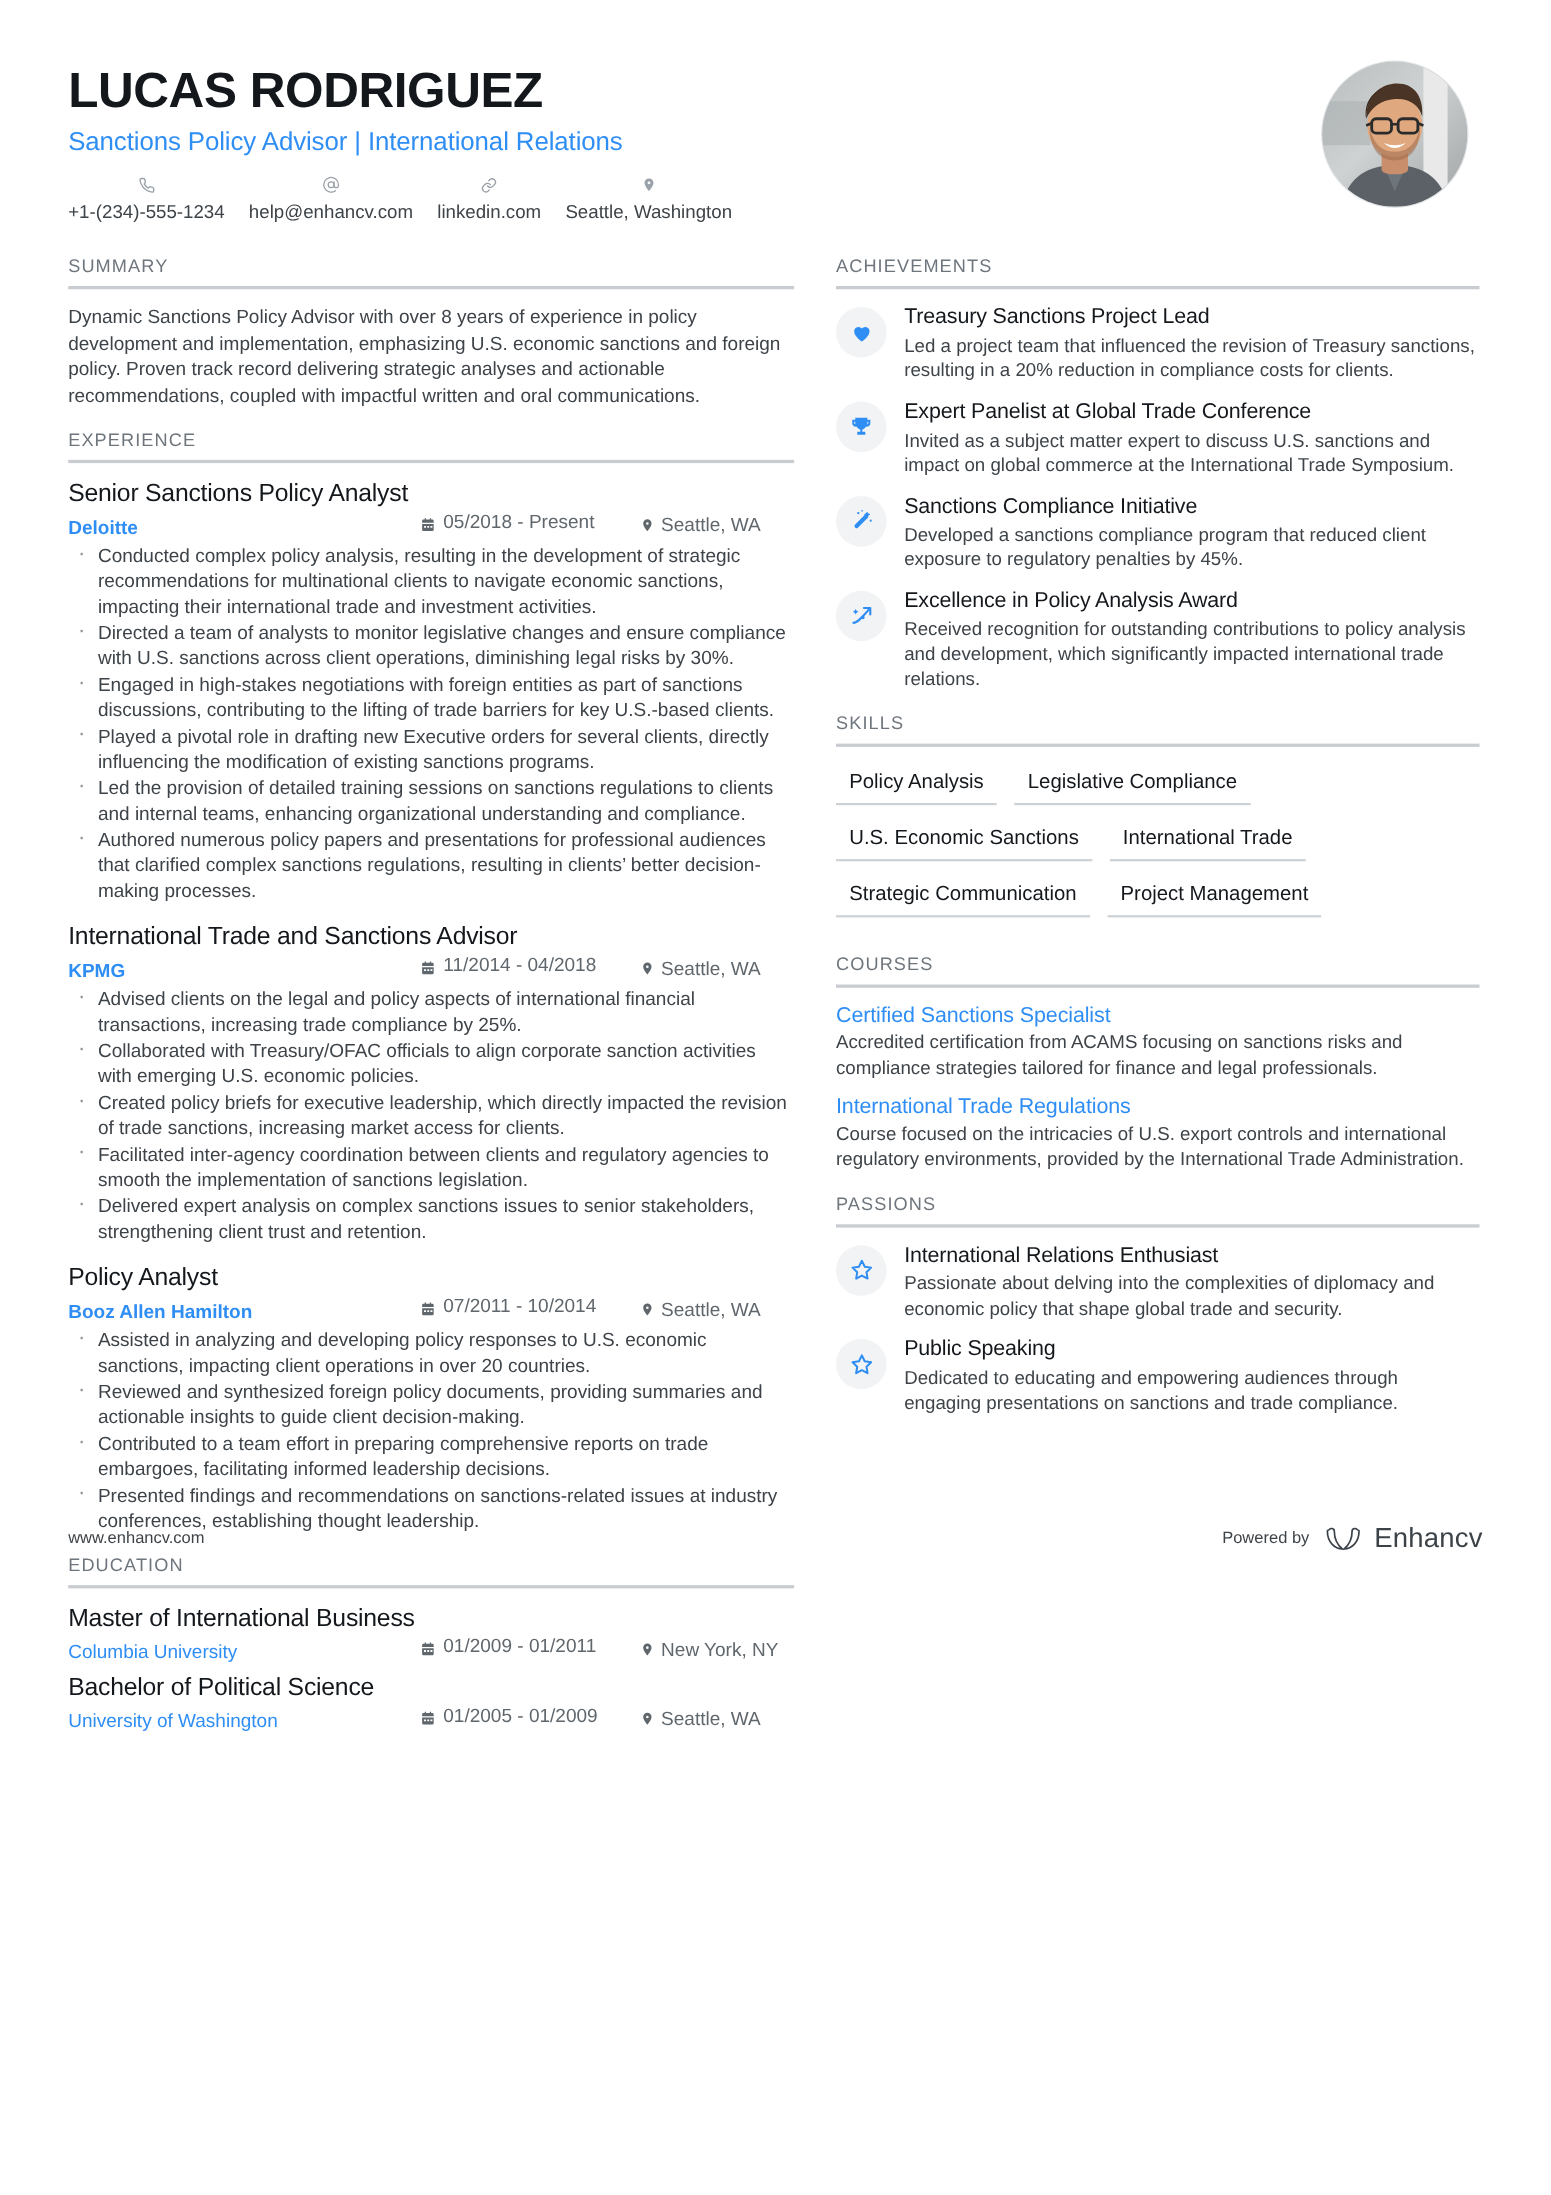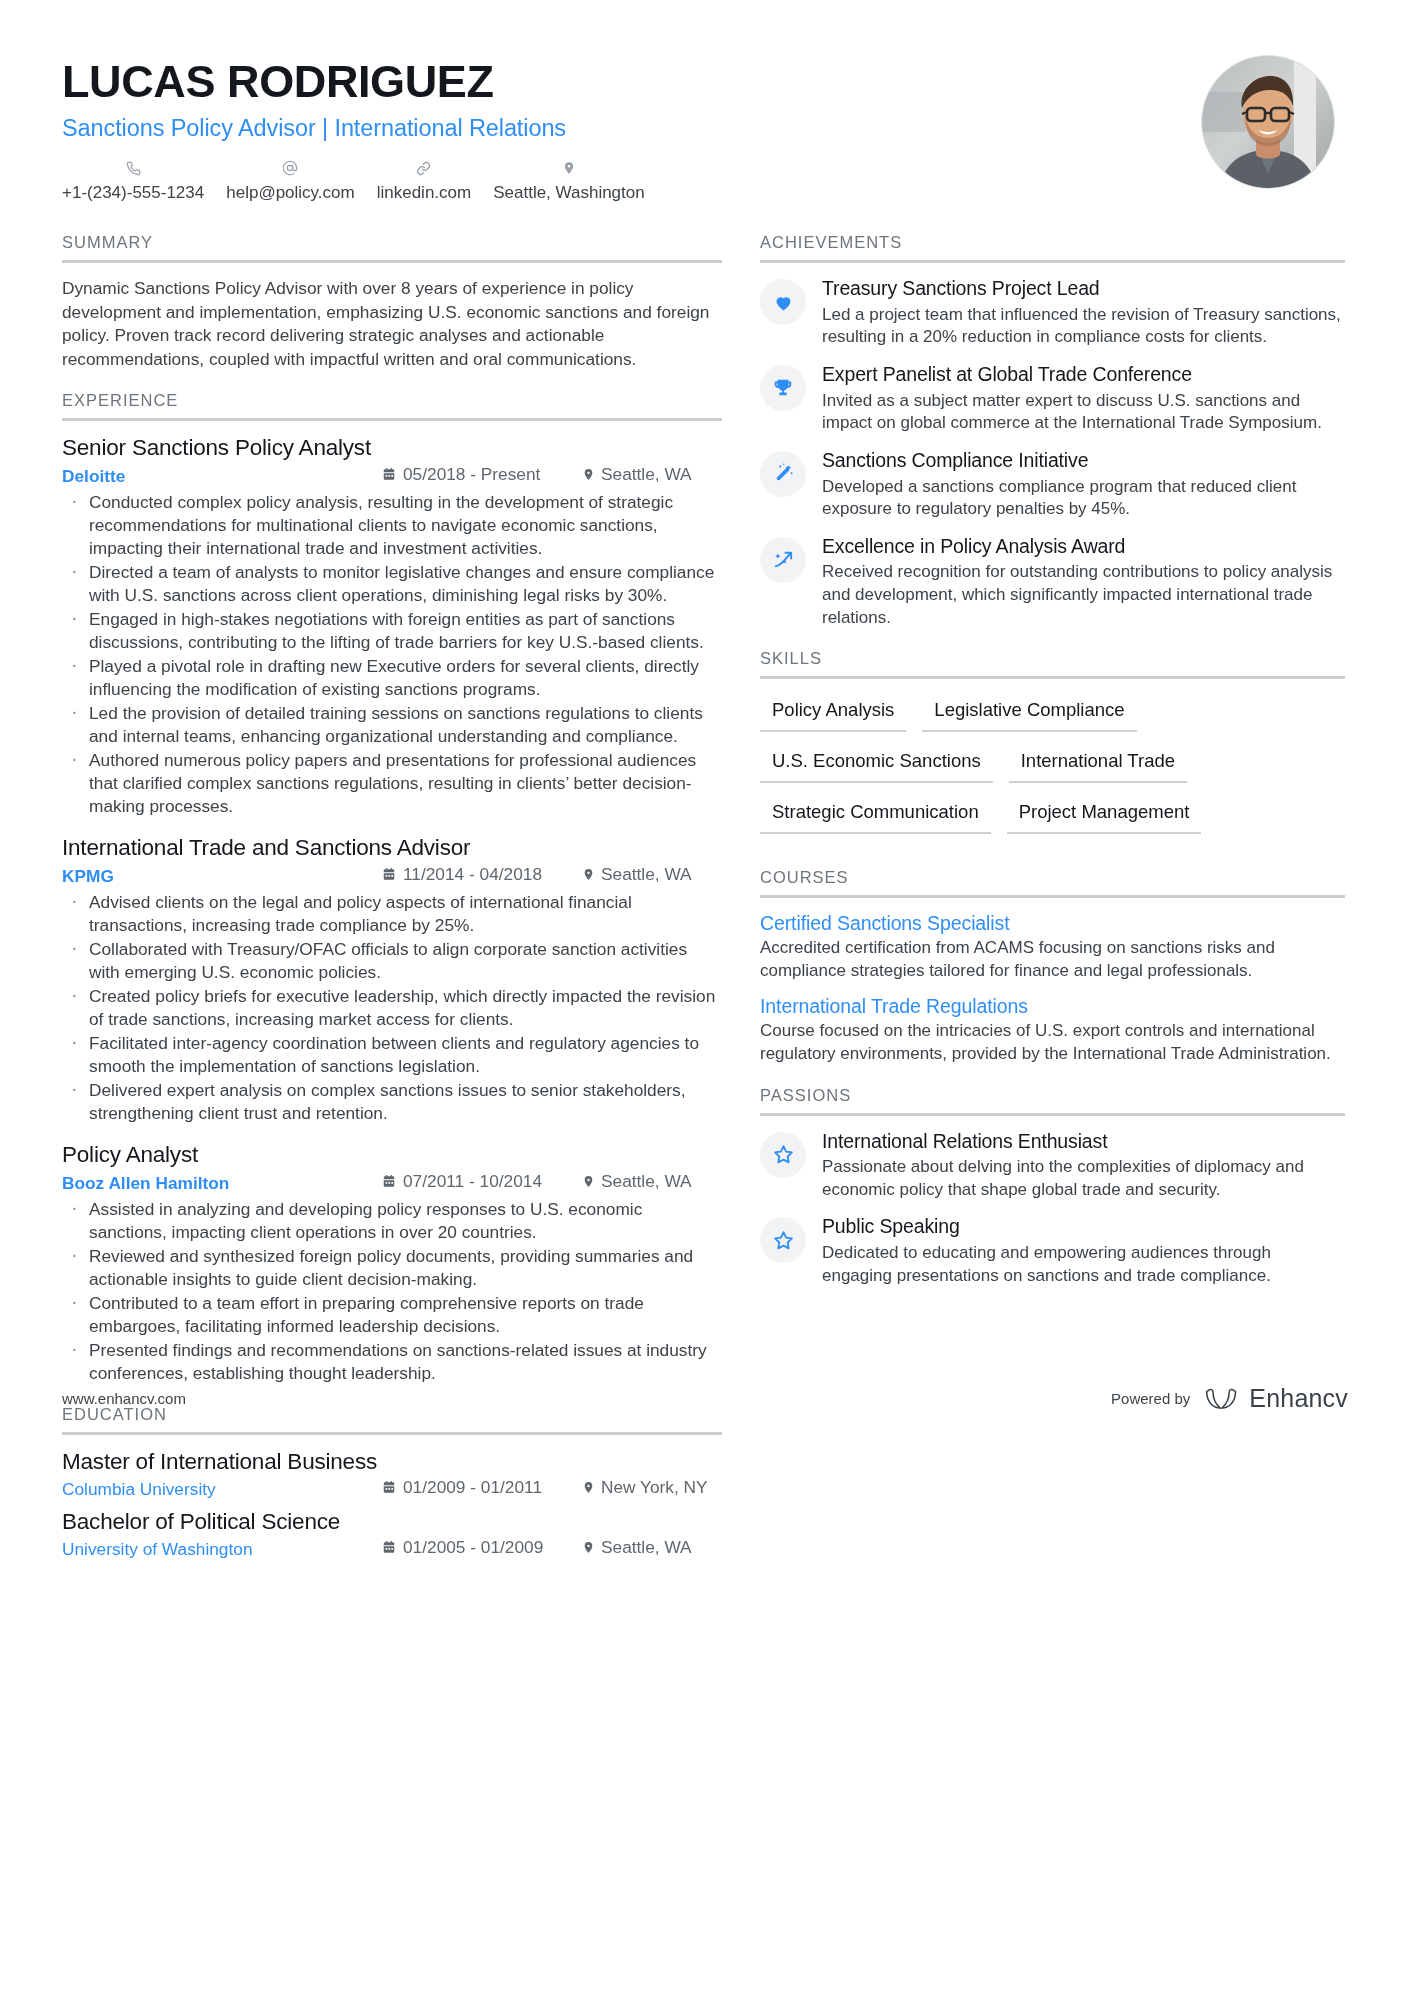--- a/index.html
+++ b/index.html
@@ -47,21 +47,21 @@
   .sec-rule { height: 3px; background: #c9cdd1; width: 100%; margin-bottom: 14px; }
   .section { margin-bottom: 20px; }
 
   .body-text { font-size: 17.3px; line-height: 1.36; color: #3d4348; }
 
   
   .job { margin-bottom: 17px; }
   .job-title { font-size: 22.5px; color: #14181c; font-weight: 400; letter-spacing: -0.2px; margin-bottom: 3px; }
   .job-meta { display: flex; align-items: baseline; font-size: 17.3px; margin-bottom: 4px; }
   .company { color: #2f8ef4; flex: 1 1 auto; font-weight: bold; }
-  .meta-date { color: #5f666c; display: inline-flex; align-items: center; gap: 7px; width: 200px; }
+  .meta-date { color: #5f666c; display: inline-flex; align-items: flex-end; gap: 7px; width: 200px; }
   .meta-loc  { color: #5f666c; display: inline-flex; align-items: center; gap: 6px; width: 140px; justify-content: flex-start; }
   .meta-date svg, .meta-loc svg { display: block; }
   ul.bullets { list-style: none; margin: 0; padding: 0; }
   ul.bullets li {
     position: relative; padding-left: 27px; font-size: 17.3px; line-height: 1.33;
     color: #3d4348; margin-bottom: 1px;
   }
   ul.bullets li:before {
     content: "·"; position: absolute; left: 9px; top: -4px;
     color: #8b9198; font-size: 20px; line-height: 1.33;
@@ -128,21 +128,21 @@
           <span>+1-(234)-555-1234</span>
         </div>
 
         <div class="contact-item">
           <span class="ci">
             <svg width="16" height="16" viewBox="0 0 24 24" fill="none" stroke="#9aa1a8" stroke-width="1.7" stroke-linecap="round">
                 <circle cx="12" cy="12" r="4"></circle>
                 <path d="M16 8v5a3 3 0 0 0 6 0v-1a10 10 0 1 0-4 8"></path>
               </svg>
           </span>
-          <span>help@policy.com</span>
+          <span>help@enhancv.com</span>
         </div>
 
         <div class="contact-item">
           <span class="ci">
             <svg width="15" height="15" viewBox="0 0 24 24" fill="none" stroke="#9aa1a8" stroke-width="2" stroke-linecap="round" stroke-linejoin="round">
                 <path d="M10 13a5 5 0 0 0 7.5.5l3-3a5 5 0 0 0-7-7l-1.7 1.7"></path>
                 <path d="M14 11a5 5 0 0 0-7.5-.5l-3 3a5 5 0 0 0 7 7l1.7-1.7"></path>
               </svg>
           </span>
           <span>linkedin.com</span>

